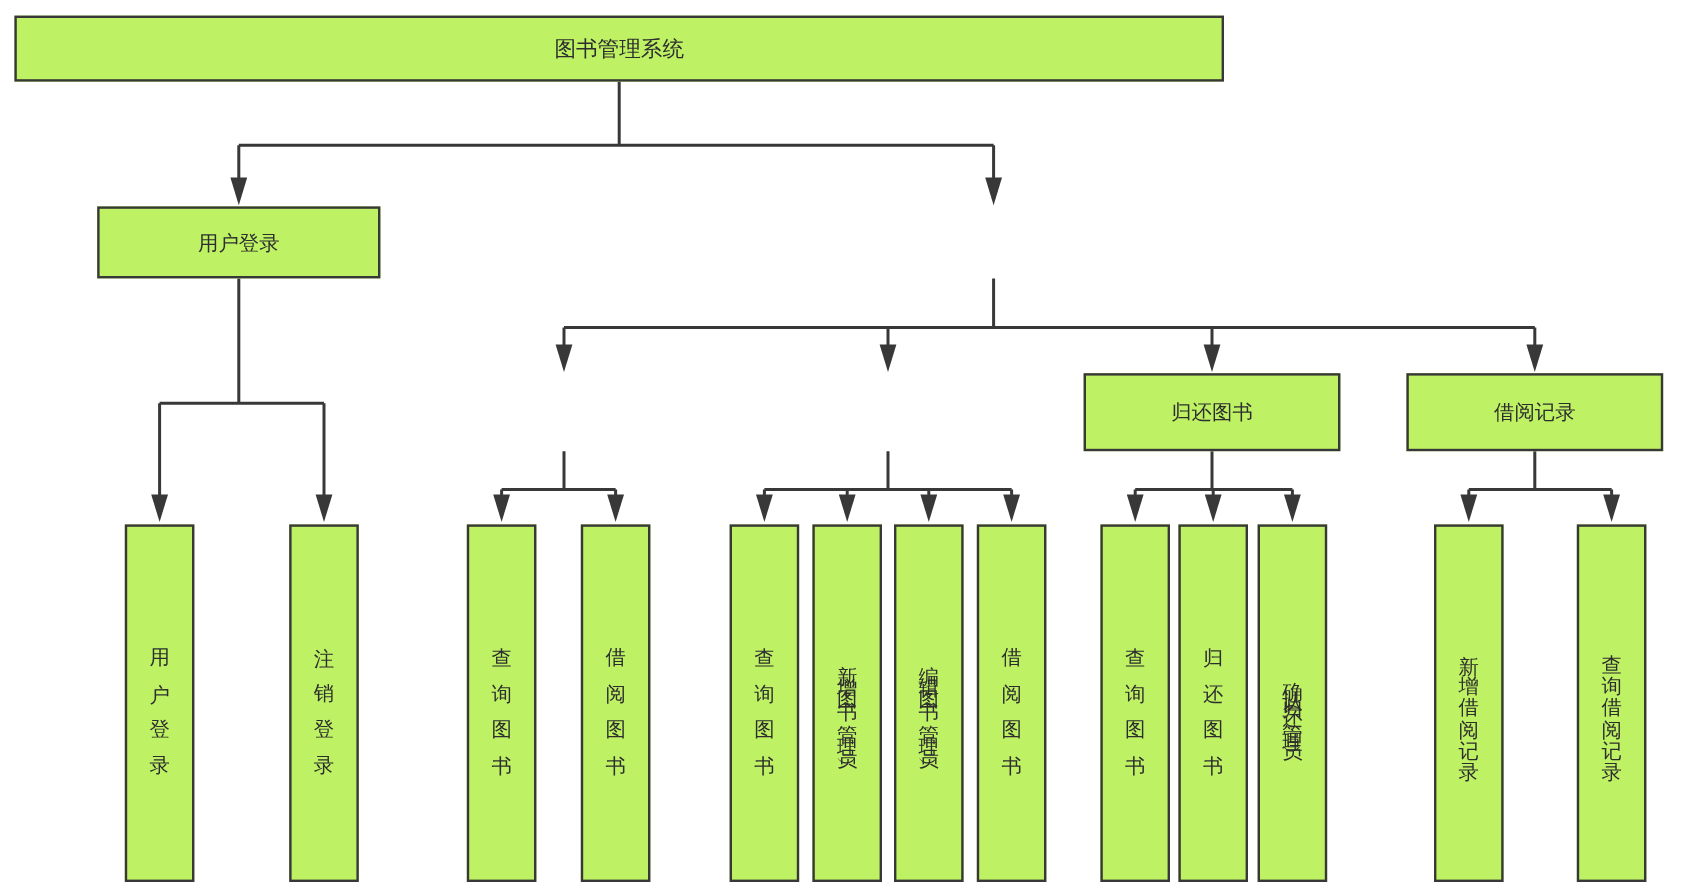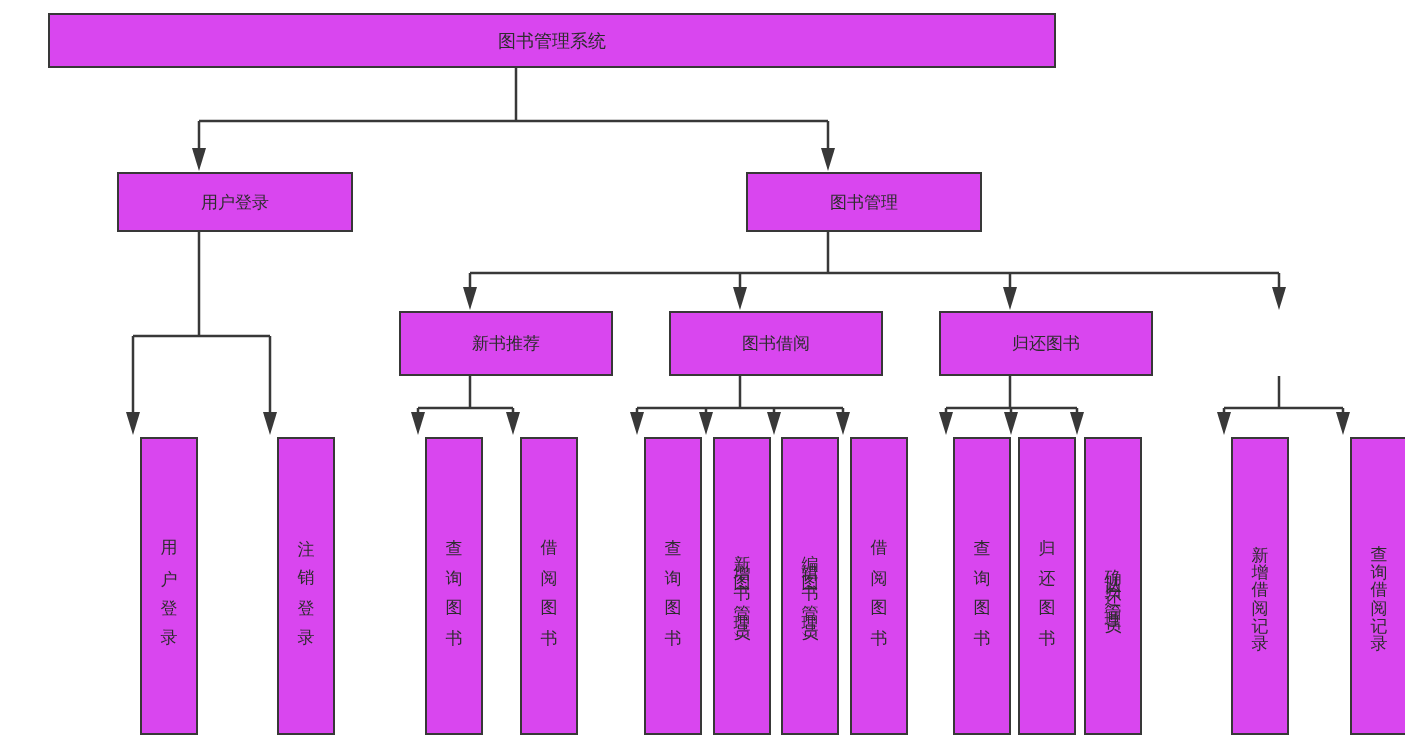--- a/index.html
+++ b/index.html
@@ -18,29 +18,28 @@
   #connectors {
     position: absolute;
     left: 0;
     top: 0;
     pointer-events: none;
   }
   .box {
     position: absolute;
     box-sizing: border-box;
     border: 2px solid #383838;
-    background: #d946ef;
+    background: #bef264;
     color: #2d2d2d;
     display: flex;
     align-items: center;
     justify-content: center;
     font-size: 17px;
     line-height: 1;
     text-align: left;
-    margin-left: 36px;
   }
   .box.root { font-size: 18px; }
   .vbox {
     writing-mode: vertical-rl;
     text-orientation: mixed;
     white-space: nowrap;
   }
   .ls4  { letter-spacing: 30px; padding-right: 0; }
   .ls6  { letter-spacing: 18px; }
   .ls9  { letter-spacing: 10px; }
@@ -100,32 +99,26 @@
     </g>
   </svg>
 
   <div class="box root" style="left:12px; top:13px; width:1008px; height:55px;">
     <span>图书管理系统</span>
   </div>
 
   <div class="box" style="left:81px; top:172px; width:236px; height:60px;">
     <span>用户登录</span>
   </div>
-  <div class="box" style="left:710px; top:172px; width:236px; height:60px;">
-    <span>图书管理</span>
-  </div>
 
-  <div class="box" style="left:363px; top:311px; width:214px; height:65px;">
-    <span>新书推荐</span>
-  </div>
-  <div class="box" style="left:633px; top:311px; width:214px; height:65px;">
-    <span>图书借阅</span>
-  </div>
   <div class="box" style="left:903px; top:311px; width:214px; height:65px;">
     <span>归还图书</span>
+  </div>
+  <div class="box" style="left:1172px; top:311px; width:214px; height:65px;">
+    <span>借阅记录</span>
   </div>
 
   <div class="box vbox ls4" style="left:104px; top:437px; width:58px; height:298px;">
     <span>用户登录</span>
   </div>
   <div class="box vbox ls4" style="left:241px; top:437px; width:58px; height:298px;">
     <span>注销登录</span>
   </div>
 
   <div class="box vbox ls4" style="left:389px; top:437px; width:58px; height:298px;">

